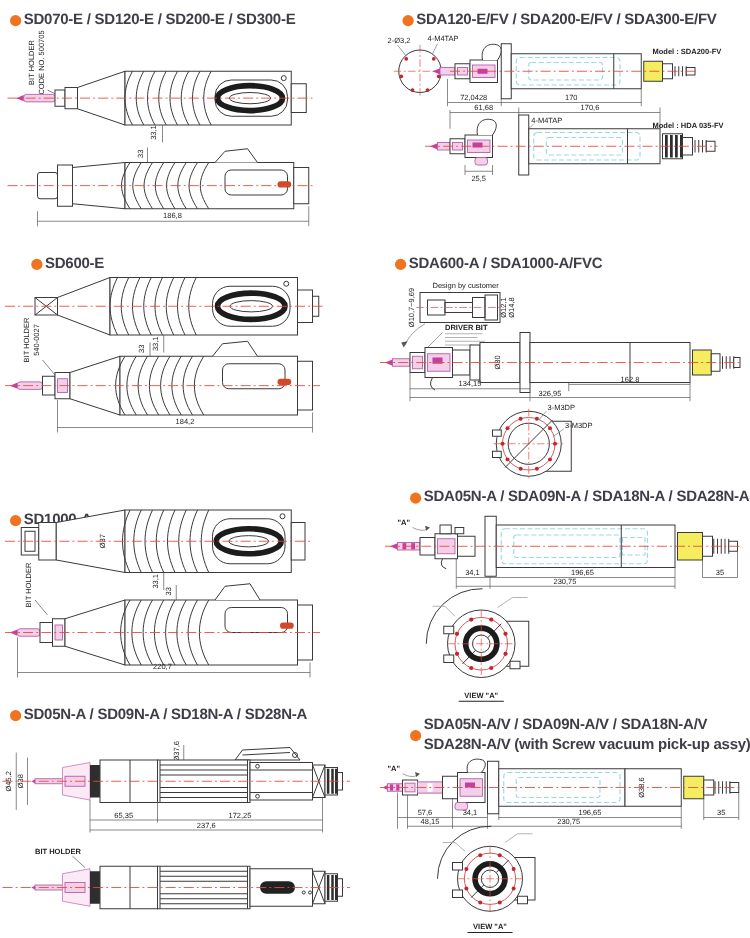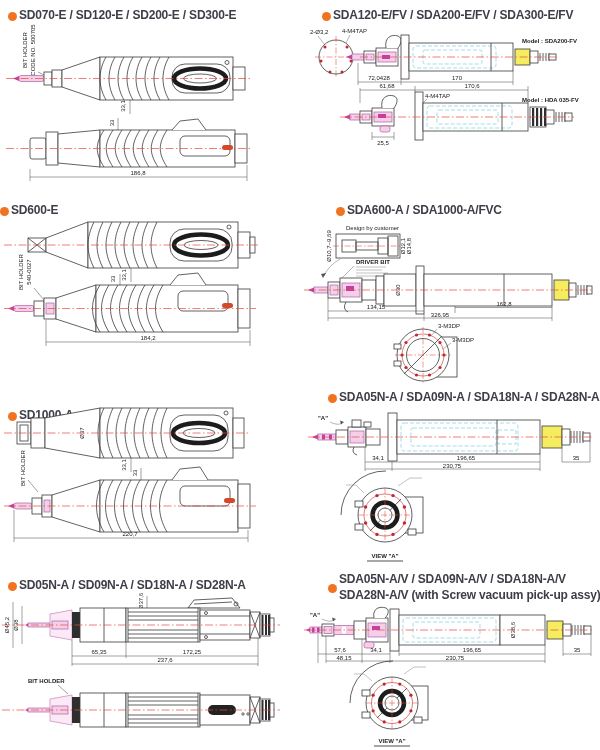--- a/index.html
+++ b/index.html
@@ -30,37 +30,37 @@
 <body>
 
 <div class="sec-h" style="left:8px;top:7px">
   <span class="bullet"></span>
   <span class="sec-t">SD070-E / SD120-E / SD200-E / SD300-E</span>
 </div>
 <div class="sec-h" style="left:322px;top:7px">
   <span class="bullet"></span>
   <span class="sec-t">SDA120-E/FV / SDA200-E/FV / SDA300-E/FV</span>
 </div>
-<div class="sec-h" style="left:0;top:202px">
+<div class="sec-h" style="left:25px;top:202px">
   <span class="bullet"></span>
   <span class="sec-t">SD600-E</span>
 </div>
-<div class="sec-h" style="left:336px;top:202px">
+<div class="sec-h" style="left:316px;top:202px">
   <span class="bullet"></span>
   <span class="sec-t">SDA600-A / SDA1000-A/FVC</span>
 </div>
 <div class="sec-h" style="left:8px;top:407px">
   <span class="bullet"></span>
   <span class="sec-t">SD1000-A</span>
 </div>
 <div class="sec-h" style="left:328px;top:389px">
   <span class="bullet"></span>
   <span class="sec-t">SDA05N-A / SDA09N-A / SDA18N-A / SDA28N-A</span>
 </div>
-<div class="sec-h" style="left:8px;top:577px">
+<div class="sec-h" style="left:8px;top:563px">
   <span class="bullet"></span>
   <span class="sec-t">SD05N-A / SD09N-A / SD18N-A / SD28N-A</span>
 </div>
 <div class="sec-h" style="left:328px;top:571px">
   <span class="bullet"></span>
   <span style="display:flex;flex-direction:column">
     <span class="sec-t">SDA05N-A/V / SDA09N-A/V / SDA18N-A/V</span>
     <span class="sec-t">SDA28N-A/V (with Screw vacuum pick-up assy)</span>
   </span>
 </div>

